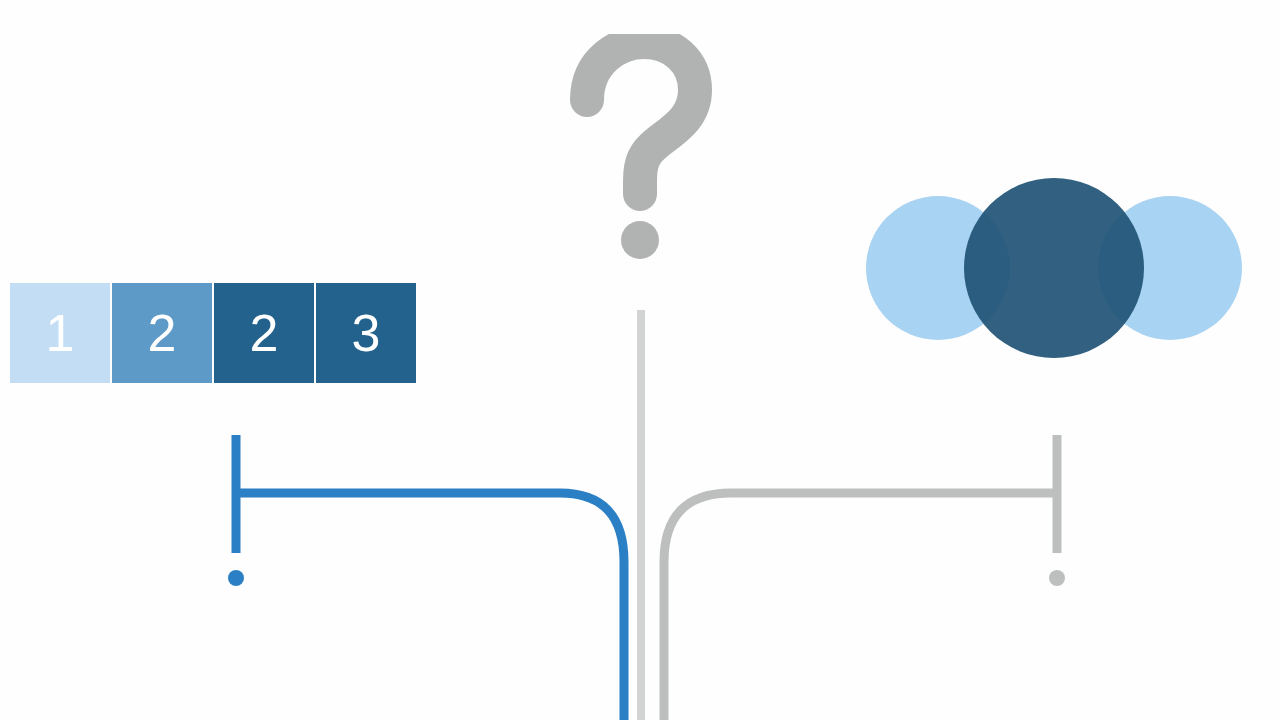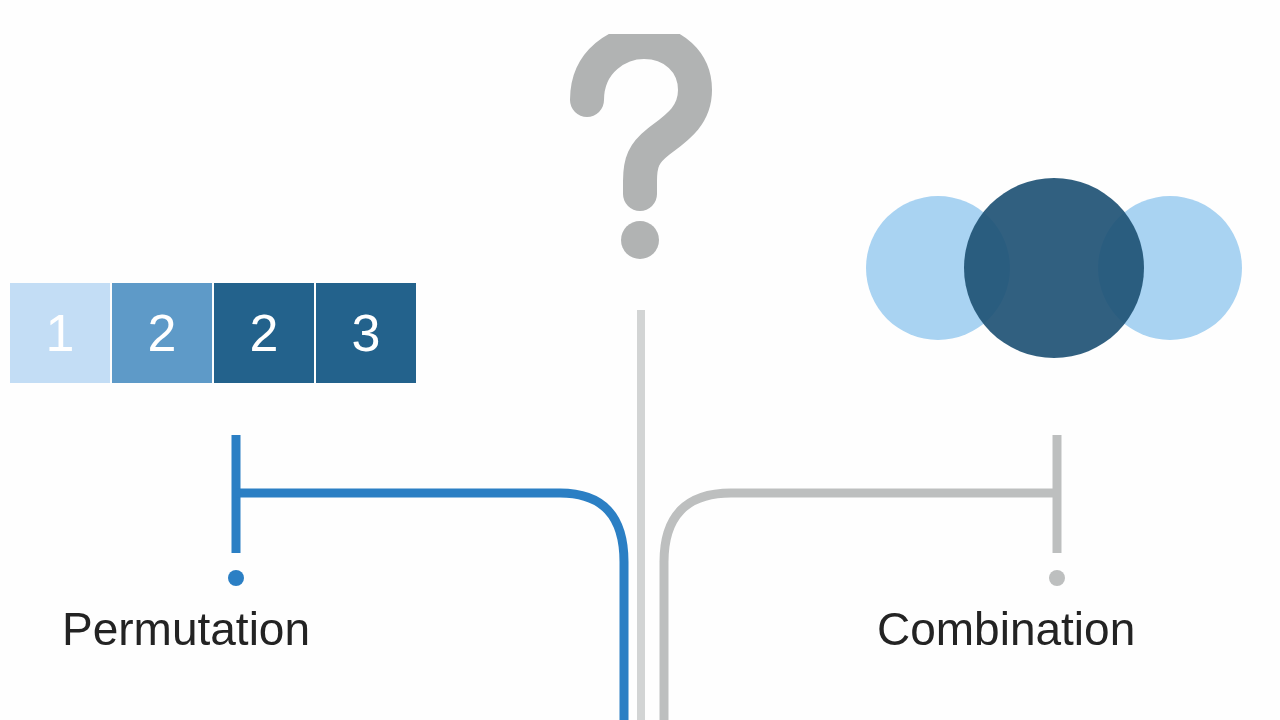--- a/index.html
+++ b/index.html
@@ -133,16 +133,14 @@
 
     <circle cx="236" cy="578" r="8" fill="#2b7fc4"></circle>
 
     <line x1="1057" y1="435" x2="1057" y2="553" stroke="#bdbfbf" stroke-width="9" stroke-linecap="butt"></line>
 
     <path d="M 1057 493 L 731 493 Q 664 493 664 562 L 664 720" fill="none" stroke="#bdbfbf" stroke-width="9" stroke-linecap="butt"></path>
 
     <circle cx="1057" cy="578" r="8" fill="#bdbfbf"></circle>
   </svg>
 
-  <div class="label label-left">Permutation</div>
-  <div class="label label-right">Combination</div>
 
 </div>
 
 </body></html>

